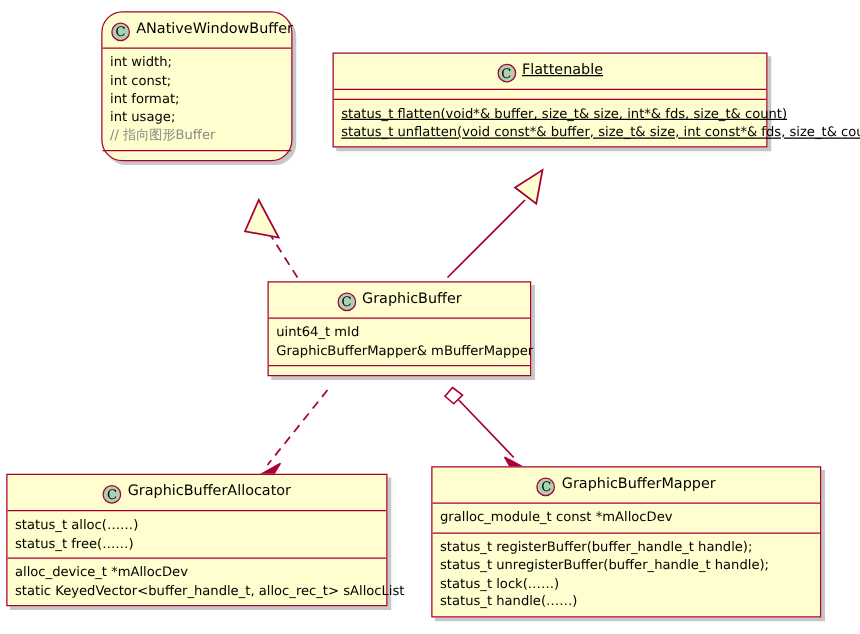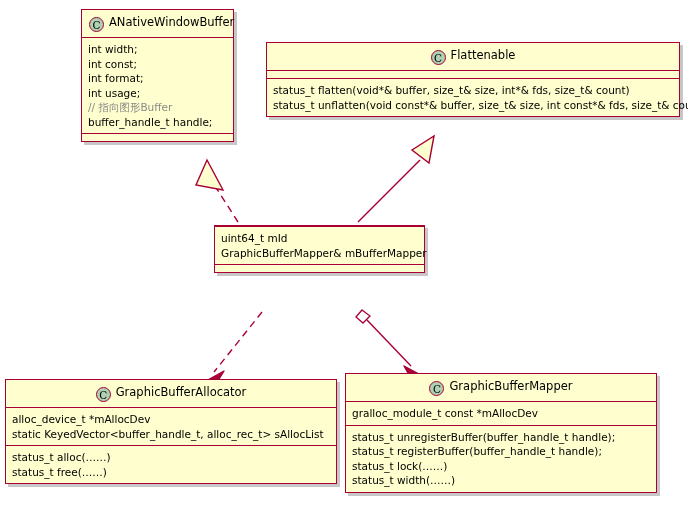--- a/index.html
+++ b/index.html
@@ -52,24 +52,24 @@
   .compartment.empty{padding:0;height:7px;}
   .row{
     font-size:10.5px;
     line-height:14.5px;
     color:#000000;
     white-space:nowrap;
   }
   .row.comment{color:#8a8a8a;}
 
   
-  #c-anativewindowbuffer{left:81px;  top:9px;   width:153px;}
-  #c-flattenable      {left:266px; top:42px;  width:414px;}
+  #c-anativewindowbuffer{left:81px;  top:9px;   width:153px;border-radius:17px;}
+  #c-flattenable      {left:266px; top:42px;  width:348px;text-decoration:underline;}
   #c-graphicbuffer    {left:214px; top:225px; width:211px;}
-  #c-graphicbufferallocator{left:5px;  top:379px; width:332px;}
+  #c-graphicbufferallocator{left:5px;  top:379px; width:305px;}
   #c-graphicbuffermapper   {left:345px;top:373px; width:312px;}
 
   #c-anativewindowbuffer .cls-header{text-align:left;padding-left:7px;}
 </style>
 </head>
 <body>
 
 <div id="canvas">
 
   <svg id="wires" viewBox="0 0 688 507" xmlns="http://www.w3.org/2000/svg">
@@ -99,66 +99,68 @@
   <div class="uml-class" id="c-anativewindowbuffer">
     <div class="cls-header">
       <span class="badge">C</span><span class="cname">ANativeWindowBuffer</span>
     </div>
     <div class="compartment">
       <div class="row">int width;</div>
       <div class="row">int const;</div>
       <div class="row">int format;</div>
       <div class="row">int usage;</div>
       <div class="row comment">// 指向图形Buffer</div>
-      <div class="row">buffer_handle_t handle;</div>
     </div>
     <div class="compartment empty"></div>
   </div>
 
   <div class="uml-class" id="c-flattenable">
     <div class="cls-header">
       <span class="badge">C</span><span class="cname">Flattenable</span>
     </div>
     <div class="compartment empty"></div>
     <div class="compartment">
       <div class="row">status_t flatten(void*&amp; buffer, size_t&amp; size, int*&amp; fds, size_t&amp; count)</div>
       <div class="row">status_t unflatten(void const*&amp; buffer, size_t&amp; size, int const*&amp; fds, size_t&amp; count)</div>
     </div>
   </div>
 
   <div class="uml-class" id="c-graphicbuffer">
+    <div class="cls-header">
+      <span class="badge">C</span><span class="cname">GraphicBuffer</span>
+    </div>
     <div class="compartment">
       <div class="row">uint64_t mId</div>
       <div class="row">GraphicBufferMapper&amp; mBufferMapper</div>
     </div>
     <div class="compartment empty"></div>
   </div>
 
   <div class="uml-class" id="c-graphicbufferallocator">
     <div class="cls-header">
       <span class="badge">C</span><span class="cname">GraphicBufferAllocator</span>
     </div>
     <div class="compartment">
+      <div class="row">status_t alloc(……)</div>
+      <div class="row">status_t free(……)</div>
+    </div>
+    <div class="compartment">
       <div class="row">alloc_device_t  *mAllocDev</div>
       <div class="row">static KeyedVector&lt;buffer_handle_t, alloc_rec_t&gt; sAllocList</div>
-    </div>
-    <div class="compartment">
-      <div class="row">status_t alloc(……)</div>
-      <div class="row">status_t free(……)</div>
     </div>
   </div>
 
   <div class="uml-class" id="c-graphicbuffermapper">
     <div class="cls-header">
       <span class="badge">C</span><span class="cname">GraphicBufferMapper</span>
     </div>
     <div class="compartment">
       <div class="row">gralloc_module_t const *mAllocDev</div>
     </div>
     <div class="compartment">
+      <div class="row">status_t registerBuffer(buffer_handle_t handle);</div>
       <div class="row">status_t unregisterBuffer(buffer_handle_t handle);</div>
-      <div class="row">status_t registerBuffer(buffer_handle_t handle);</div>
       <div class="row">status_t lock(……)</div>
-      <div class="row">status_t width(……)</div>
+      <div class="row">status_t handle(……)</div>
     </div>
   </div>
 
 </div>
 
 </body></html>

